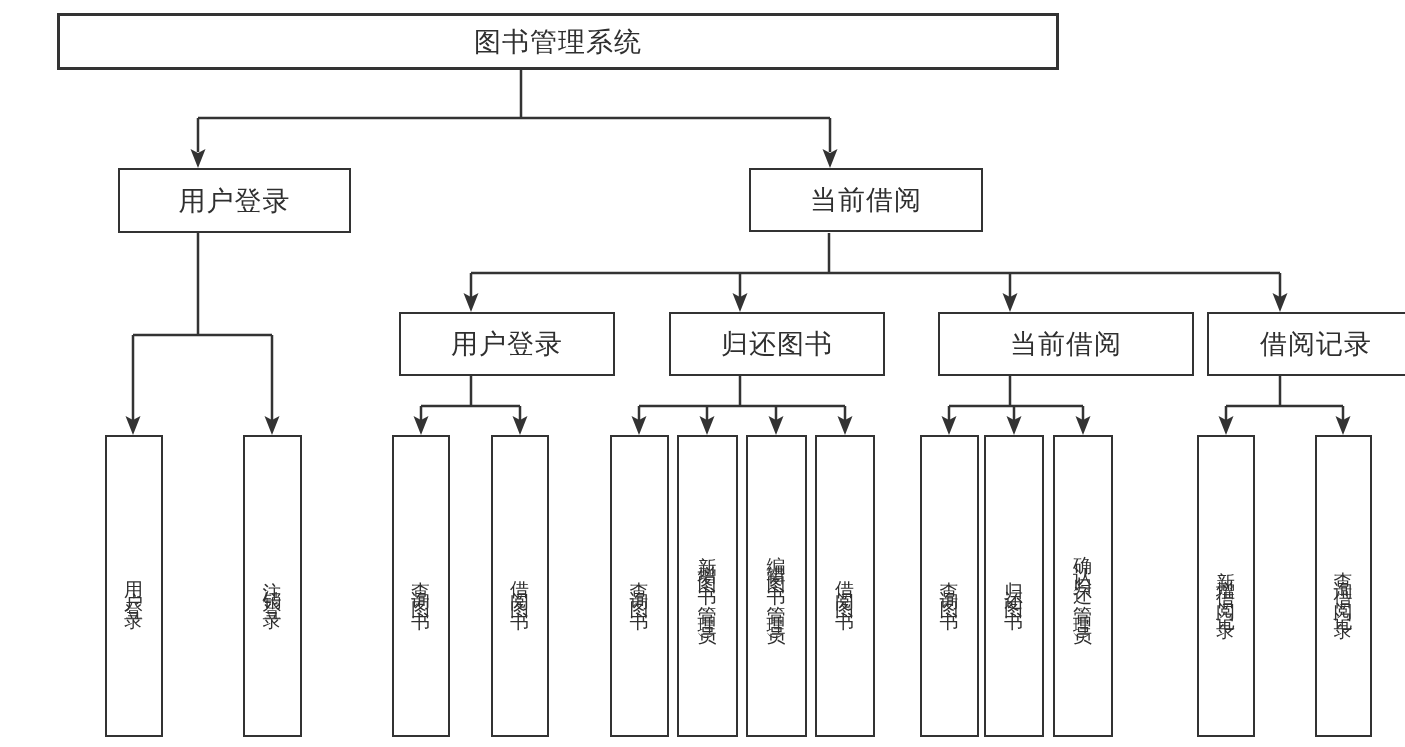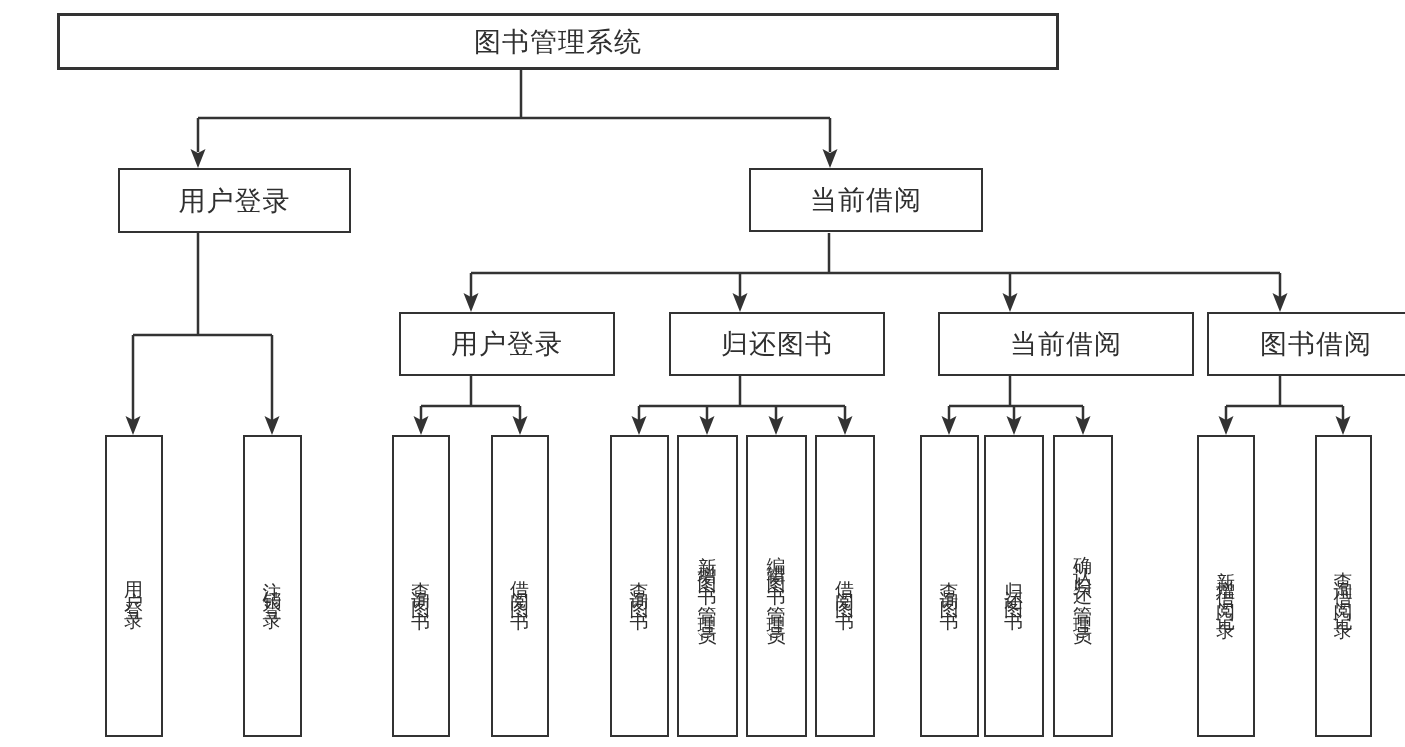--- a/index.html
+++ b/index.html
@@ -145,21 +145,21 @@
   <div class="box hnode" id="n-newbook">
     <span>用户登录</span>
   </div>
   <div class="box hnode" id="n-borrow">
     <span>归还图书</span>
   </div>
   <div class="box hnode" id="n-current">
     <span>当前借阅</span>
   </div>
   <div class="box hnode" id="n-records">
-    <span>图书借阅</span>
+    <span>借阅记录</span>
   </div>
 
   <div class="box vnode" id="l-a1">
     <span>用户登录</span>
   </div>
   <div class="box vnode" id="l-a2">
     <span>注销登录</span>
   </div>
 
   <div class="box vnode" id="l-b1">

